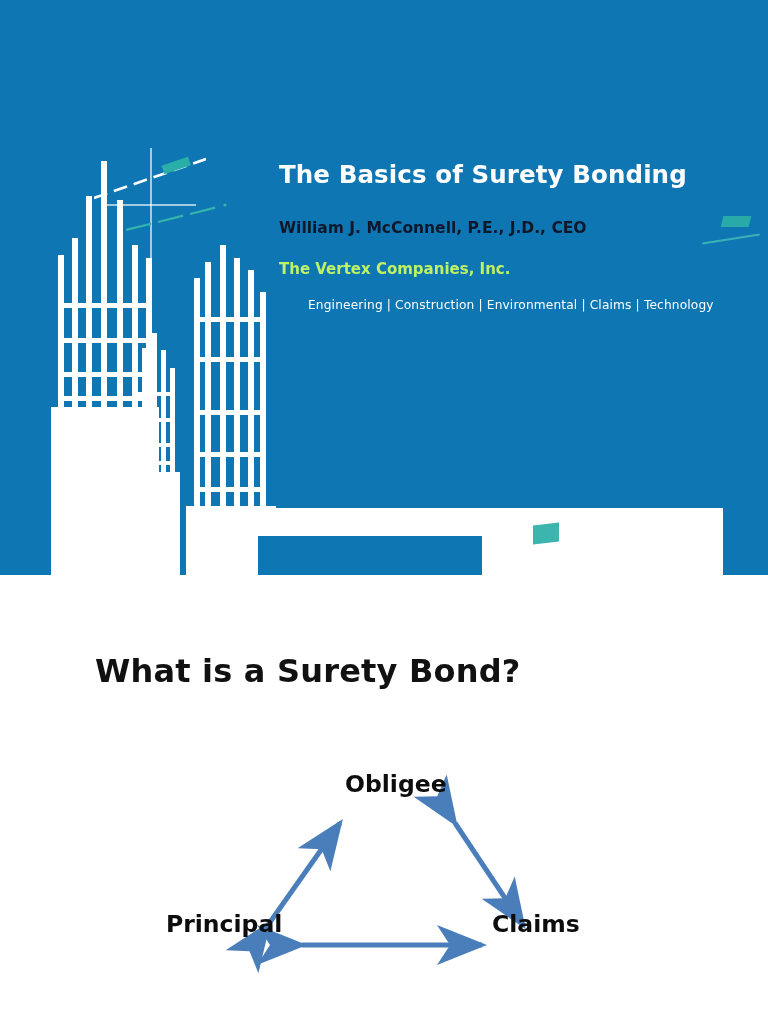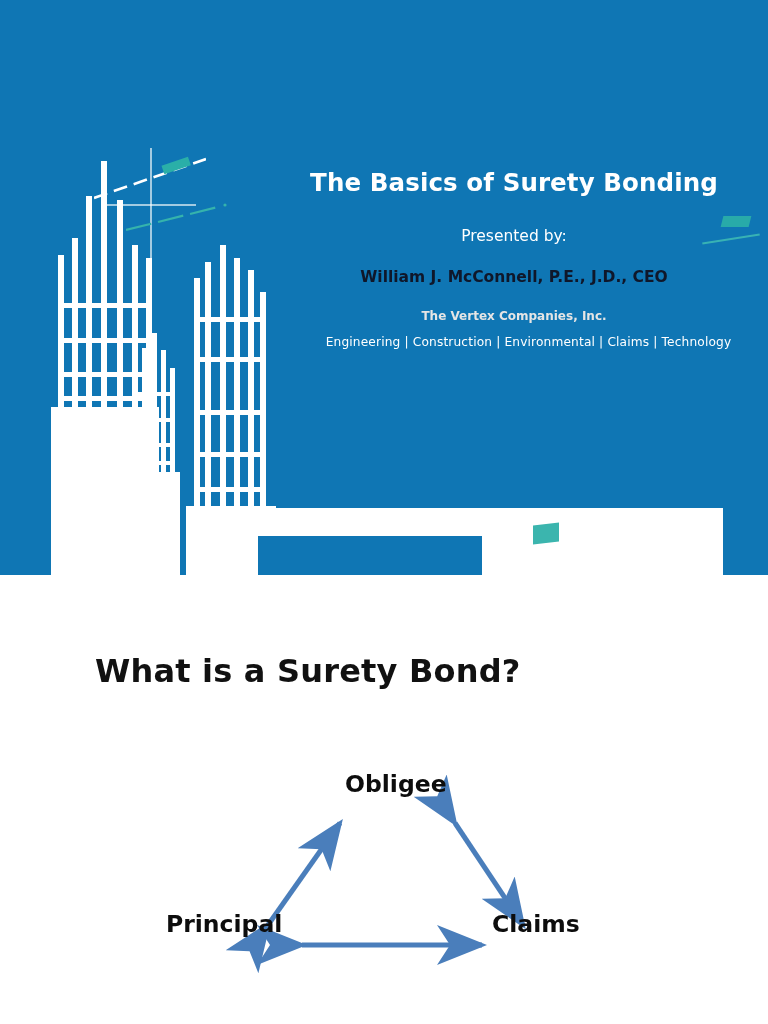--- a/index.html
+++ b/index.html
@@ -53,38 +53,38 @@
     left:533px; top:524px; width:26px; height:19px;
     background:#3BB5AE;
     transform:skewY(-7deg);
   }
 
   
   .skyline{ position:absolute; left:0; top:0; width:768px; height:575px; }
 
   
   .titleblock{
-    position:absolute; left:279px; top:168px; width:470px;text-align:center;
+    position:absolute; left:279px; top:160px; width:470px;
   }
   .slide-title{
     font-size:24.5px; font-weight:bold; color:#ffffff;
     letter-spacing:.1px; line-height:1.2;
     margin-bottom:30px;
   }
   .presented-by{
     font-size:15.5px; color:#ffffff; font-weight:500;
     margin-bottom:22px; line-height:1.2;
   }
   .presenter{
     font-size:15.5px; color:#0f172a; font-weight:700;
     margin-bottom:22px; line-height:1.2;
   }
   .company{
-    font-size:12px; color:#e5e5e5; font-weight:bold;
-    margin-bottom:12px; line-height:1.2;
+    font-size:15px; color:#bef264; font-weight:bold;
+    margin-bottom:20px; line-height:1.2;
   }
   .tagline{
     font-size:12.2px; color:#ffffff; font-weight:400;
     letter-spacing:.15px; line-height:1.2;margin-left:29px;
   }
 
   
   .content{
     position:absolute; left:0; top:575px; width:768px; height:449px;
     background:#ffffff;
@@ -181,21 +181,20 @@
       <line x1="0" y1="28" x2="96" y2="4" stroke="#35B3AC" stroke-width="2.2" stroke-dasharray="26 7"></line>
       <circle cx="99" cy="3" r="1.6" fill="#35B3AC"></circle>
     </svg>
 
     <div class="deco right-teal-bar"></div>
     <div class="deco right-teal-line"></div>
     <div class="deco teal-quad"></div>
 
     <div class="titleblock">
       <div class="slide-title">The Basics of Surety Bonding</div>
-      <div class="presented-by">Presented by:</div>
       <div class="presenter">William J. McConnell, P.E., J.D., CEO</div>
       <div class="company">The Vertex Companies, Inc.</div>
       <div class="tagline">Engineering | Construction | Environmental | Claims | Technology</div>
     </div>
   </div>
 
   <div class="content">
 
     <div class="content-heading">What is a Surety Bond?</div>
 

